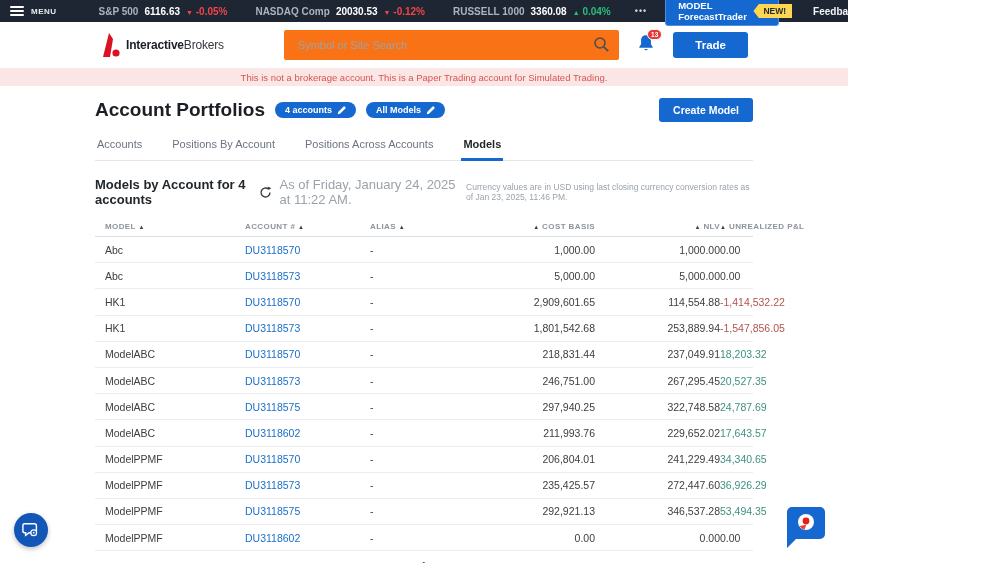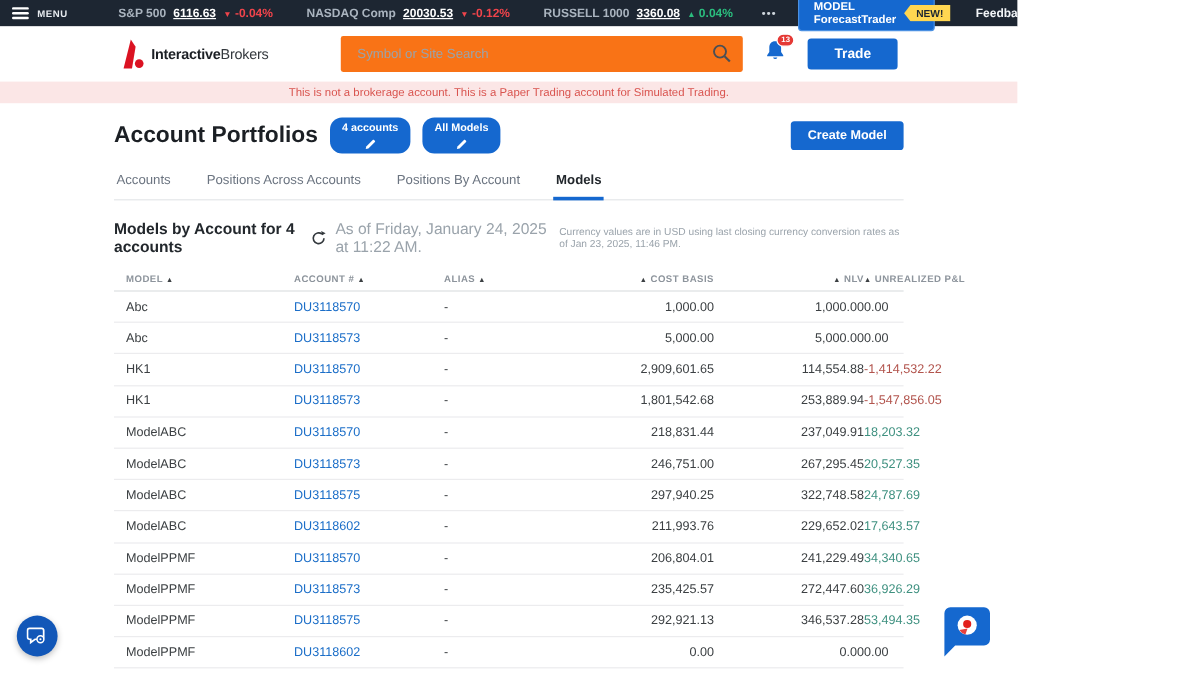--- a/index.html
+++ b/index.html
@@ -8,21 +8,21 @@
 
   
   .topbar { display:flex; align-items:center; height:22px; background:#1d2632; color:#fff; padding:0 10px; gap:18px; }
   .menu-btn { display:flex; align-items:center; gap:7px; cursor:pointer; }
   .hamburger { display:inline-flex; flex-direction:column; gap:2px; }
   .hamburger i { display:block; width:14px; height:2px; background:#fff; border-radius:1px; }
   .menu-label { font-size:8px; font-weight:700; letter-spacing:.5px; color:#e8ecf0; }
   .tickers { display:flex; gap:28px; margin-left:24px; }
   .ticker { display:flex; align-items:baseline; gap:6px; font-size:10px; white-space:nowrap; }
   .tname { color:#aab4bf; font-weight:600; }
-  .tval { color:#fff; font-weight:700;text-decoration:underline; }
+  .tval { color:#fff; font-weight:700; }
   .tchg { font-weight:700; }
   .tchg .arr { font-size:7px; }
   .down { color:#f0444b; }
   .up { color:#2bbd7e; }
   .more-dots { color:#cfd6dd; font-size:9px; font-weight:700; letter-spacing:1px; margin-left:6px; cursor:pointer; }
   .topbar-right { margin-left:auto; display:flex; align-items:center; gap:20px; }
   .forecast-btn { position:relative; display:flex; align-items:center; background:#1568cf; border:1px solid #4a90e2; border-radius:3px; padding:3px 30px 3px 12px; font-size:9.5px; font-weight:700; color:#fff; cursor:pointer; }
   .new-badge { position:absolute; right:-14px; top:50%; transform:translateY(-50%); background:#ffd651; color:#1d2632; font-size:8.5px; font-weight:700; padding:2px 6px 2px 10px; clip-path:polygon(14% 0,100% 0,100% 100%,14% 100%,0 50%); }
   .fb-item { display:flex; align-items:center; gap:5px; font-size:10px; font-weight:700; color:#f2f5f8; cursor:pointer; margin-left:14px; }
   .gear-glyph { font-size:10px; color:#fff; }
@@ -42,21 +42,21 @@
   .bell-badge { position:absolute; top:-5px; right:-7px; background:#e53935; color:#fff; font-size:6.5px; font-weight:700; border-radius:7px; padding:1px 3px; border:1px solid #fff; }
   .trade-btn { margin-left:18px; background:#1568cf; color:#fff; border:none; border-radius:3px; font-size:11.5px; font-weight:700; padding:7px 22px; cursor:pointer; font-family:inherit; }
 
   
   .notice { height:18px; background:#fbe6e6; color:#d9544f; font-size:9.5px; display:flex; align-items:center; justify-content:center; }
 
   
   .main { padding:12px 95px 0 95px; }
   .title-row { display:flex; align-items:center; gap:10px; }
   .page-title { font-size:19px; font-weight:700; color:#1b1f24; }
-  .pill { display:inline-flex; align-items:center; gap:5px; background:#1568cf; color:#fff; border-radius:10px; font-size:9px; font-weight:700; padding:3px 10px; cursor:pointer;flex-direction:column; }
+  .pill { display:inline-flex; align-items:center; gap:5px; background:#1568cf; color:#fff; border-radius:10px; font-size:9px; font-weight:700; padding:3px 10px; cursor:pointer; }
   .create-btn { margin-left:auto; background:#1568cf; color:#fff; border:none; border-radius:3px; font-size:10.5px; font-weight:700; padding:6px 14px; cursor:pointer; font-family:inherit; }
   .tabs { display:flex; gap:26px; margin-top:10px; border-bottom:1px solid #e4e6e9; }
   .tab { font-size:11px; color:#6b7480; padding:6px 2px 8px 2px; cursor:pointer; }
   .tab.active { color:#22272c; font-weight:700; border-bottom:3px solid #1568cf; margin-bottom:-1px; }
   .section-row { display:flex; align-items:center; margin-top:16px; }
   .section-title { font-size:13px; font-weight:700; color:#22272c; }
   .refresh-btn { margin-left:8px; cursor:pointer; display:flex; align-items:center; }
   .asof { margin-left:7px; font-size:13px; color:#9aa3ab; }
   .currency-note { margin-left:auto; font-size:8.5px; color:#9aa3ab; }
 
@@ -95,21 +95,21 @@
           <i></i>
           <i></i>
           <i></i>
         </span>
       <span class="menu-label">MENU</span>
     </div>
     <div class="tickers">
       <div class="ticker">
         <span class="tname">S&amp;P 500</span>
         <span class="tval">6116.63</span>
-        <span class="tchg down"><span class="arr">▼</span> <span>-0.04%</span></span>
+        <span class="tchg down"><span class="arr">▼</span> <span>-0.05%</span></span>
       </div>
       <div class="ticker">
         <span class="tname">NASDAQ Comp</span>
         <span class="tval">20030.53</span>
         <span class="tchg down"><span class="arr">▼</span> <span>-0.12%</span></span>
       </div>
       <div class="ticker">
         <span class="tname">RUSSELL 1000</span>
         <span class="tval">3360.08</span>
         <span class="tchg up"><span class="arr">▲</span> <span>0.04%</span></span>
@@ -179,22 +179,22 @@
         <span>All Models</span>
         <svg width="9" height="9" viewBox="0 0 12 12">
             <path d="M1 11l.6-3L8.8.8a1 1 0 0 1 1.4 0l1 1a1 1 0 0 1 0 1.4L4 10.4z" fill="#fff"></path>
           </svg>
       </span>
       <button class="create-btn">Create Model</button>
     </div>
 
     <nav class="tabs">
       <span class="tab">Accounts</span>
+      <span class="tab">Positions By Account</span>
       <span class="tab">Positions Across Accounts</span>
-      <span class="tab">Positions By Account</span>
       <span class="tab active">Models</span>
     </nav>
 
     <div class="section-row">
       <h2 class="section-title">Models by Account for 4 accounts</h2>
       <span class="refresh-btn">
         <svg width="13" height="13" viewBox="0 0 16 16">
           <path d="M13.5 8a5.5 5.5 0 1 1-2-4.2" fill="none" stroke="#33383d" stroke-width="1.7"></path>
           <polygon points="10.6,0.6 11.6,5 15.2,2.8" fill="#33383d"></polygon>
         </svg>

